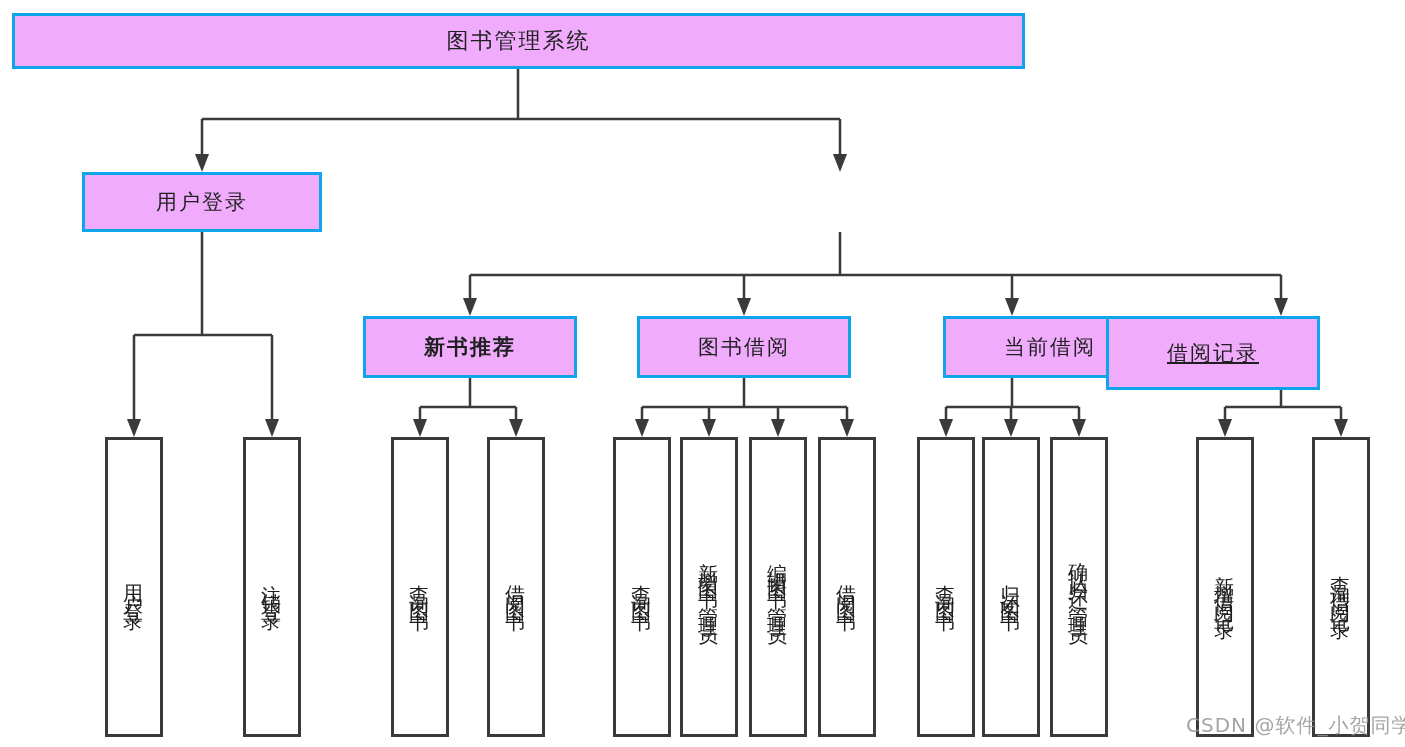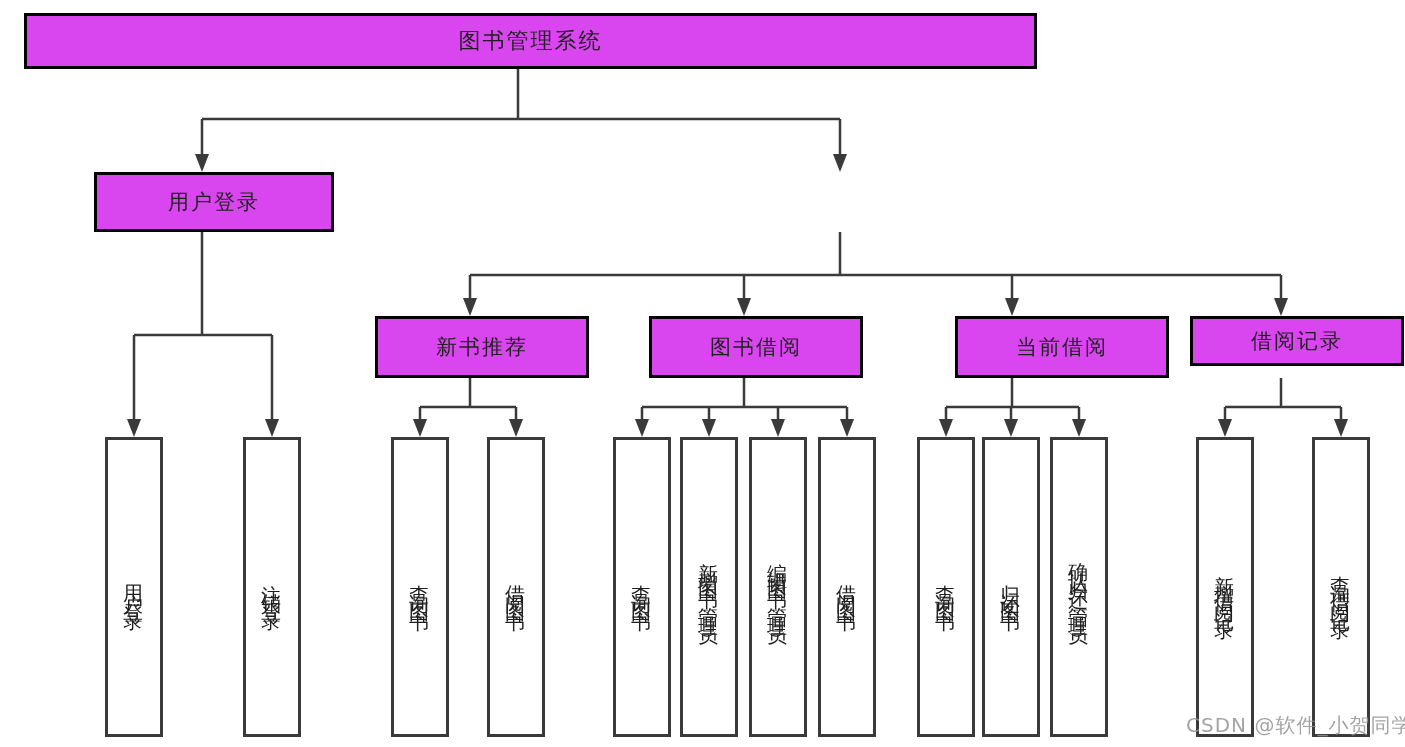--- a/index.html
+++ b/index.html
@@ -2,23 +2,23 @@
 <html><head>
 <meta charset="utf-8">
 <style>
   html, body { margin:0; padding:0; background:#ffffff; }
   body { width:1405px; height:747px; position:relative; overflow:hidden;
          font-family:"DejaVu Sans","Liberation Sans",sans-serif; }
   #diagram { position:absolute; left:0; top:0; width:1405px; height:747px; }
   #connectors { position:absolute; left:0; top:0; z-index:1; }
   .hbox {
     position:absolute; box-sizing:border-box; z-index:2;
-    border:3px solid #000000; background:#d946ef;
+    border:3px solid #0ea5e9; background:#f0abfc;
     display:flex; align-items:center; justify-content:center;
-    font-size:21px; letter-spacing:2px; color:#1f1f1f;margin-left:12px;
+    font-size:21px; letter-spacing:2px; color:#1f1f1f;
   }
   .vbox {
     position:absolute; box-sizing:border-box; z-index:2;
     border:3px solid #3a3a3a; background:#ffffff;
     display:flex; align-items:center; justify-content:center;
     writing-mode:vertical-rl; text-orientation:mixed;
     font-size:20px; letter-spacing:9px; color:#1f1f1f;
     text-align:center;
   }
   .lbl { white-space:nowrap; }
@@ -67,30 +67,30 @@
   </svg>
 
   <div class="hbox" style="left:12px;top:13px;width:1013px;height:56px;font-size:22px;">
     <span class="lbl">图书管理系统</span>
   </div>
 
   <div class="hbox" style="left:82px;top:172px;width:240px;height:60px;">
     <span class="lbl">用户登录</span>
   </div>
 
-  <div class="hbox" style="left:363px;top:316px;width:214px;height:62px;">
+  <div class="hbox" style="left:363px;top:316px;width:214px;height:62px;font-weight:bold;">
     <span class="lbl">新书推荐</span>
   </div>
   <div class="hbox" style="left:637px;top:316px;width:214px;height:62px;">
     <span class="lbl">图书借阅</span>
   </div>
   <div class="hbox" style="left:943px;top:316px;width:214px;height:62px;">
     <span class="lbl">当前借阅</span>
   </div>
-  <div class="hbox" style="left:1178px;top:316px;width:214px;height:50px;">
+  <div class="hbox" style="left:1106px;top:316px;width:214px;height:74px;text-decoration:underline;">
     <span class="lbl">借阅记录</span>
   </div>
 
   <div class="vbox" style="left:105px;top:437px;width:58px;height:300px;">
     <span class="lbl">用户登录</span>
   </div>
   <div class="vbox" style="left:243px;top:437px;width:58px;height:300px;">
     <span class="lbl">注销登录</span>
   </div>
 

